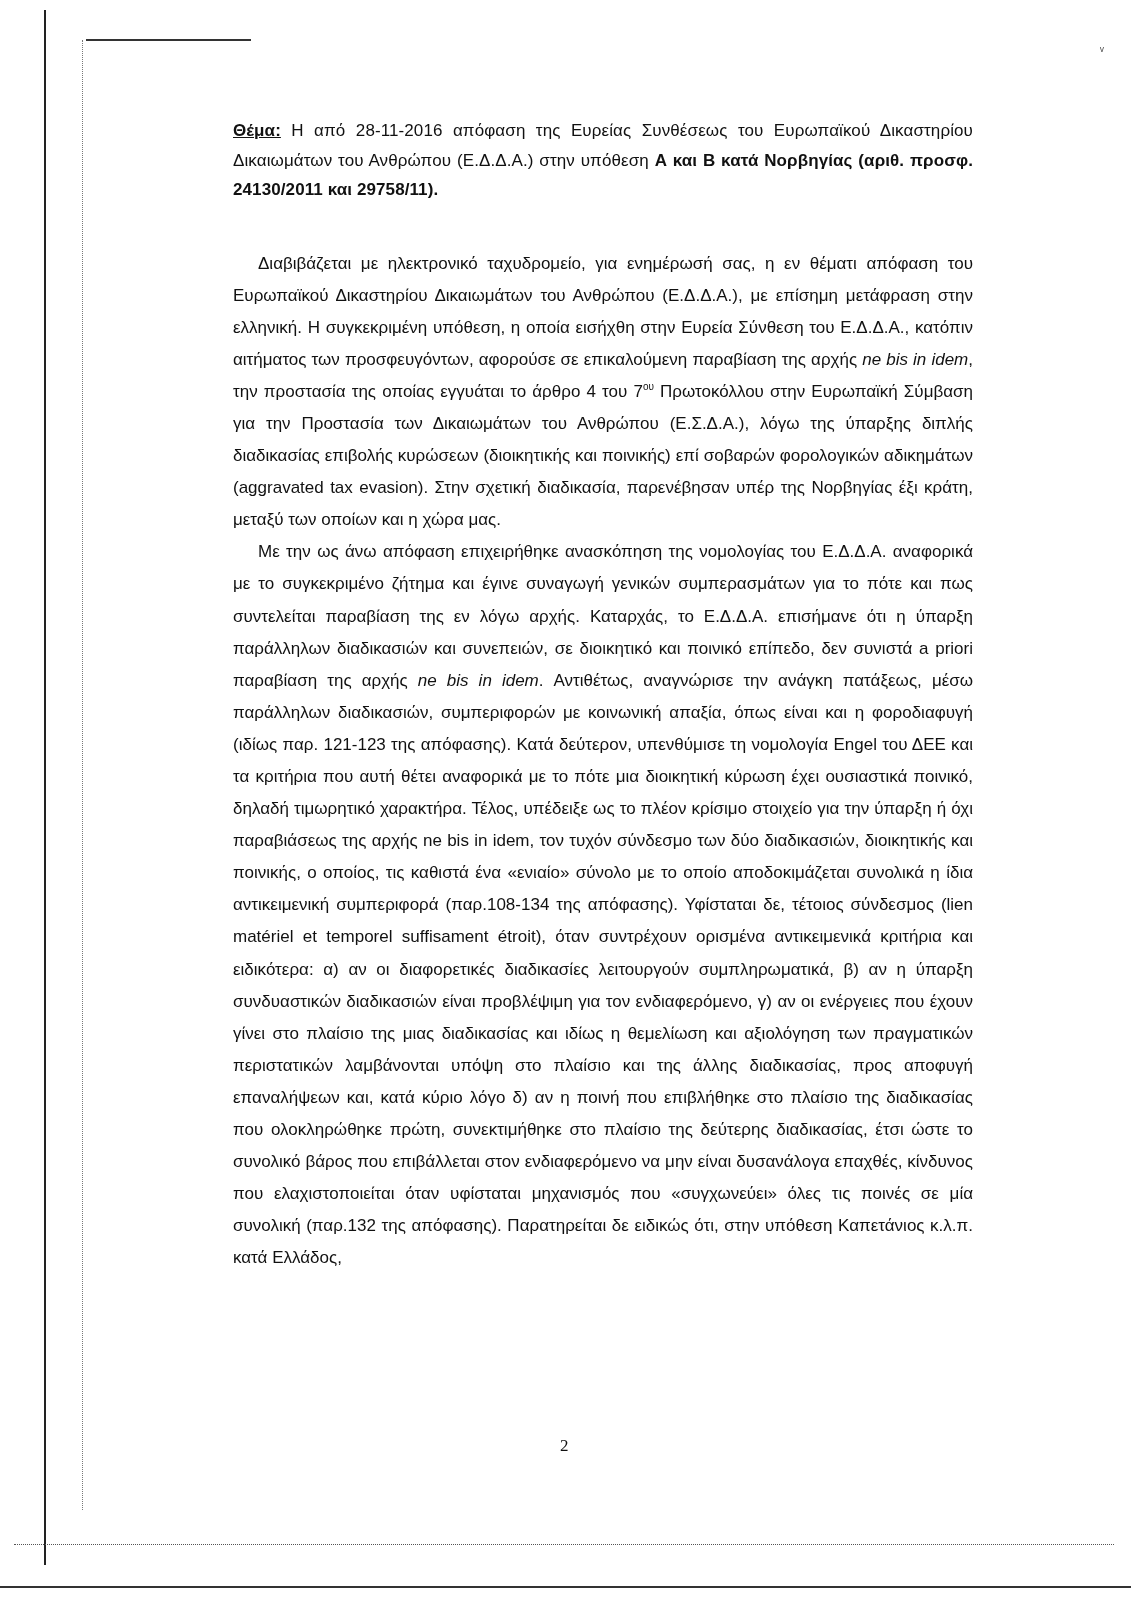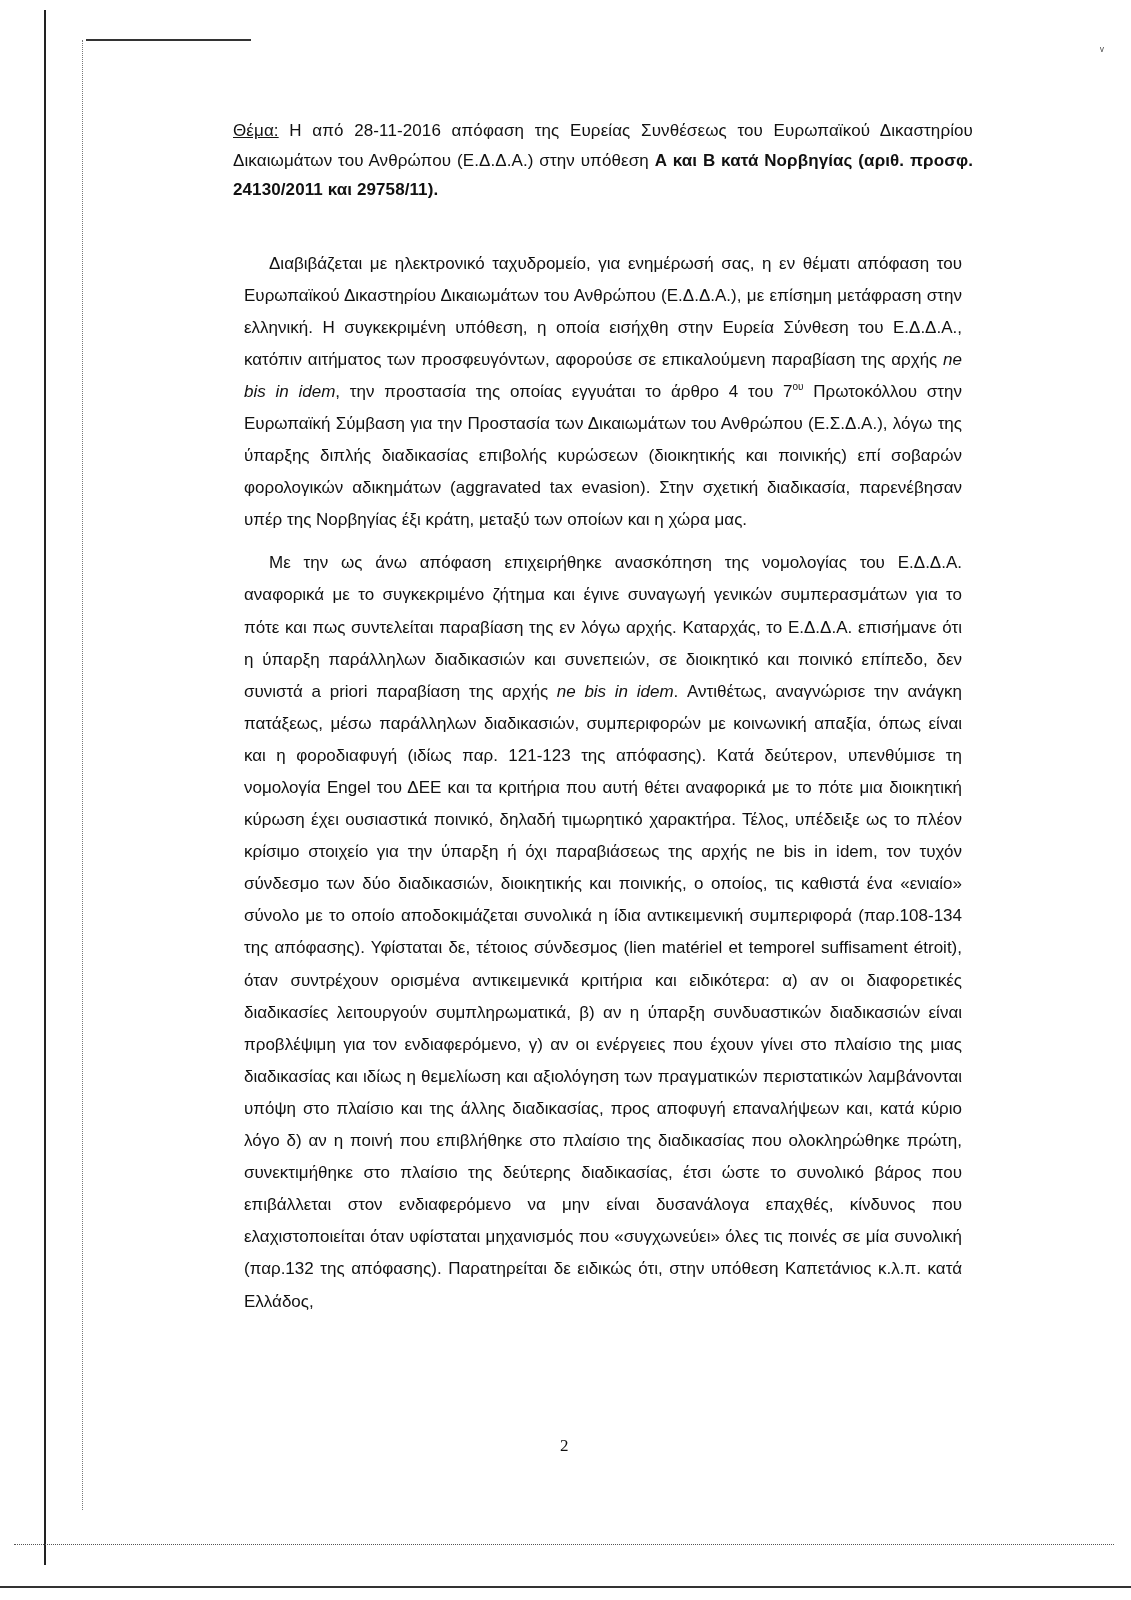--- a/index.html
+++ b/index.html
@@ -5,23 +5,23 @@
   html, body { margin:0; padding:0; background:#ffffff; }
   body { width:1131px; height:1600px; position:relative; overflow:hidden; font-family:"Liberation Sans", sans-serif; color:#111; }
   .scan-line-left { position:absolute; left:44px; top:10px; width:2px; height:1555px; background:#222; }
   .scan-line-bottom { position:absolute; left:0px; top:1586px; width:1131px; height:2px; background:#333; }
   .scan-line-bottom2 { position:absolute; left:14px; top:1544px; width:1100px; height:1px; border-top:1px dotted #555; }
   .scan-line-inner { position:absolute; left:82px; top:40px; width:1px; height:1470px; border-left:1px dotted #777; }
   .scan-line-top { position:absolute; left:86px; top:39px; width:165px; height:2px; background:#333; }
   .mark-tr { position:absolute; left:1100px; top:40px; font-size:12px; color:#444; }
   .page { position:absolute; left:233px; top:116px; width:740px; }
   .subject { font-size:17px; line-height:29.5px; text-align:justify; letter-spacing:0.1px; margin:0; }
-  .subject .label { font-weight:normal; text-decoration:underline; }
+  .subject .label { font-weight:bold; text-decoration:underline; }
   .subject .bold { font-weight:bold; }
-  .para { font-size:17px; line-height:32.1px; text-align:justify; margin:11px; text-indent:25px; }
+  .para { font-size:17px; line-height:32.1px; text-align:justify; margin:0; text-indent:25px; }
   .p1 { margin-top:43px; }
   .i { font-style:italic; }
   sup { font-size:10px; line-height:0; }
   .pagenum { position:absolute; left:560px; top:1436px; font-family:"Liberation Serif", serif; font-size:17px; }
 </style>
 </head>
 <body>
 
 <div class="scan-line-left"></div>
 <div class="scan-line-inner"></div>

